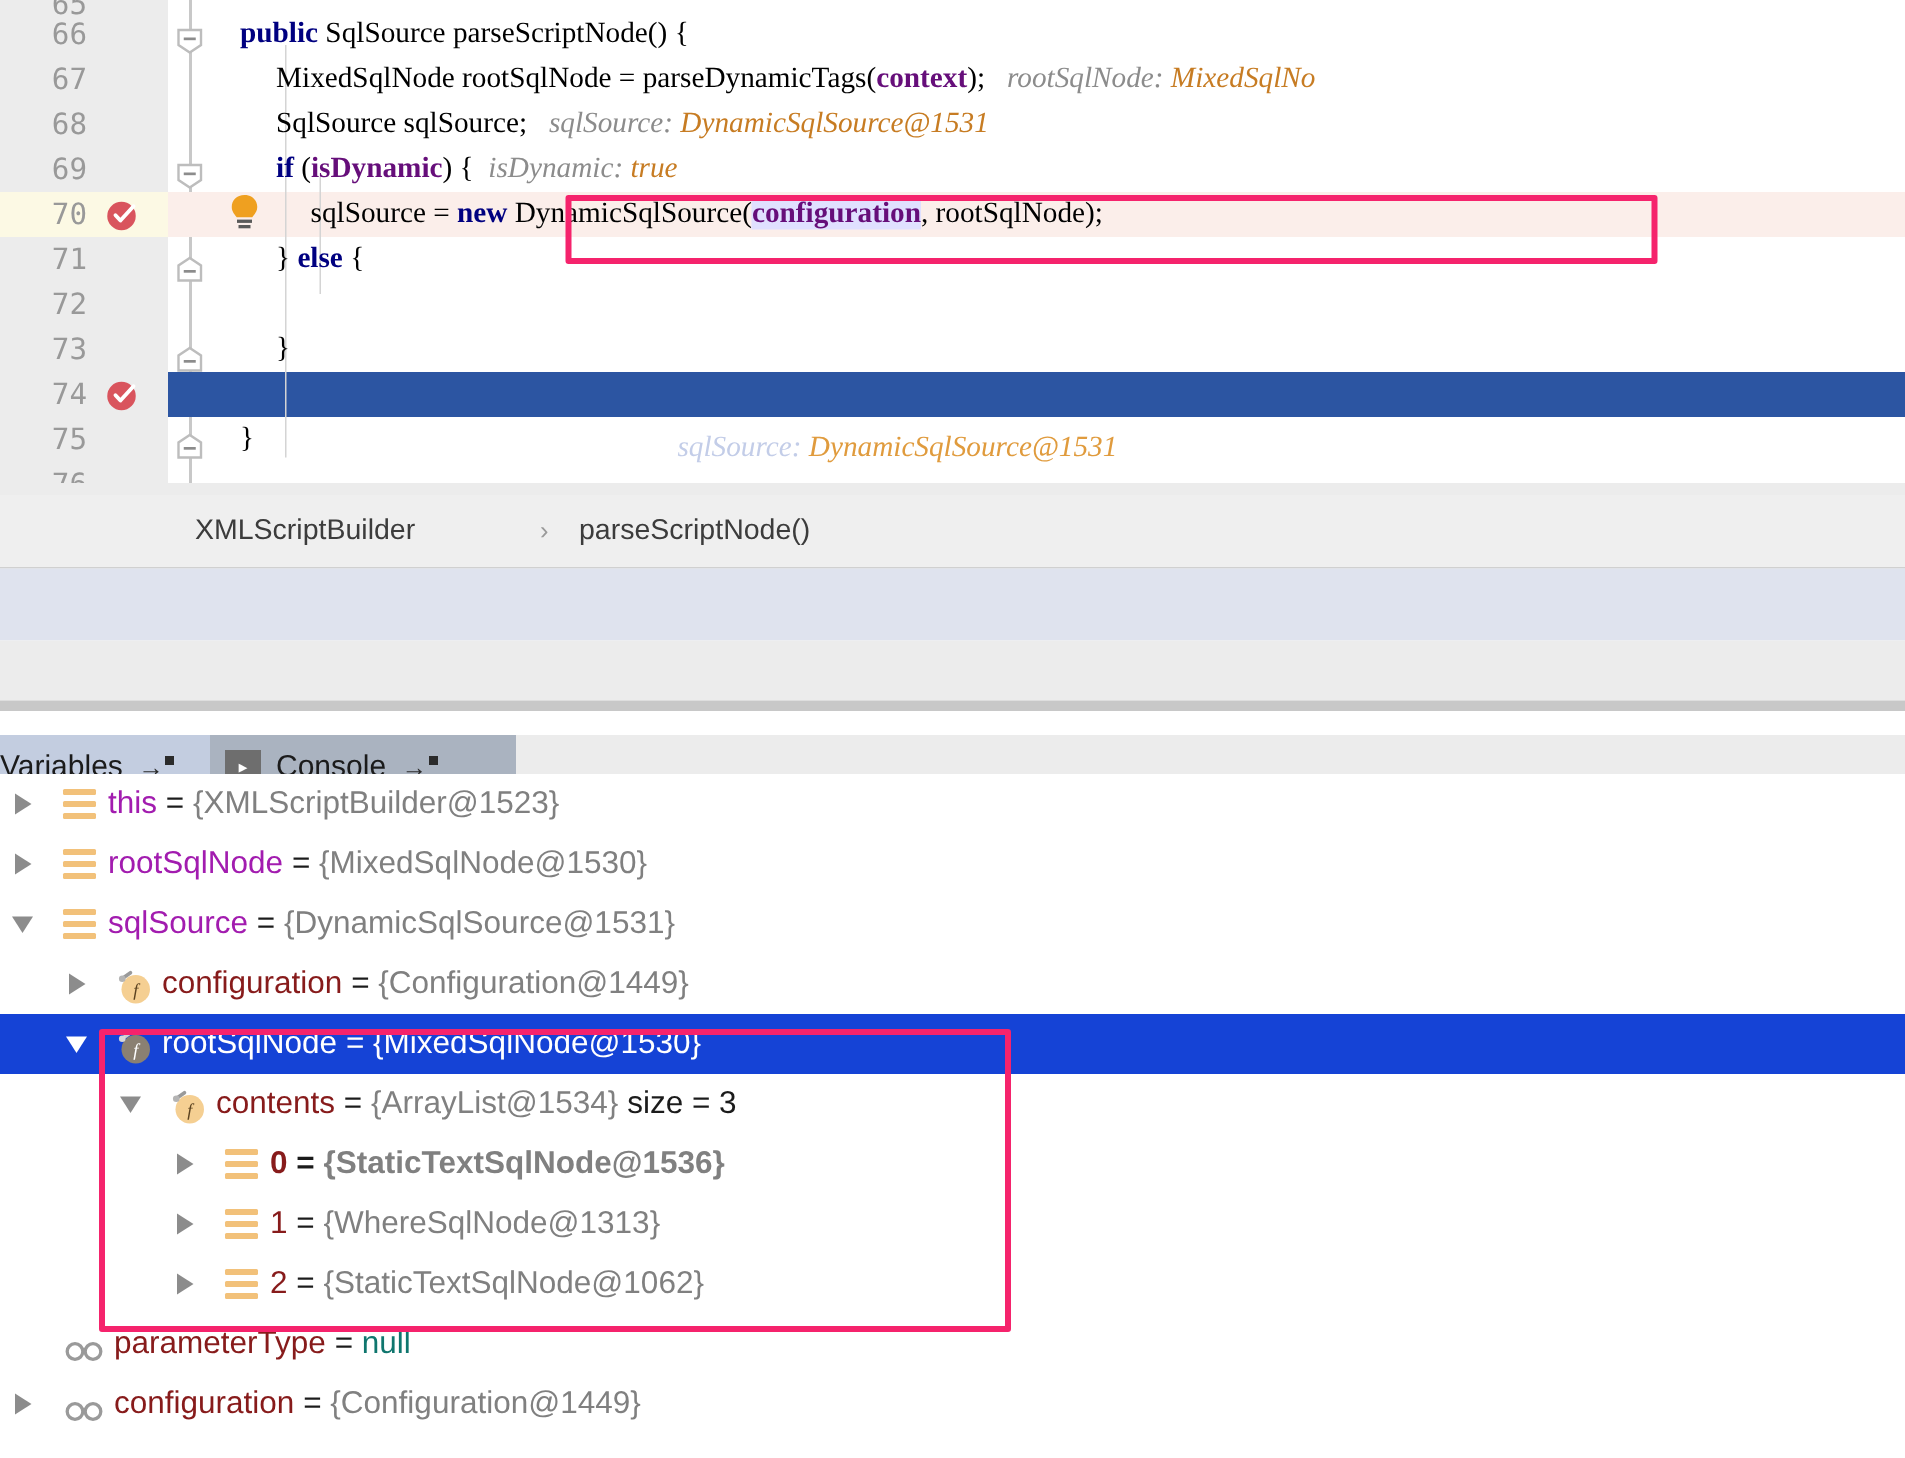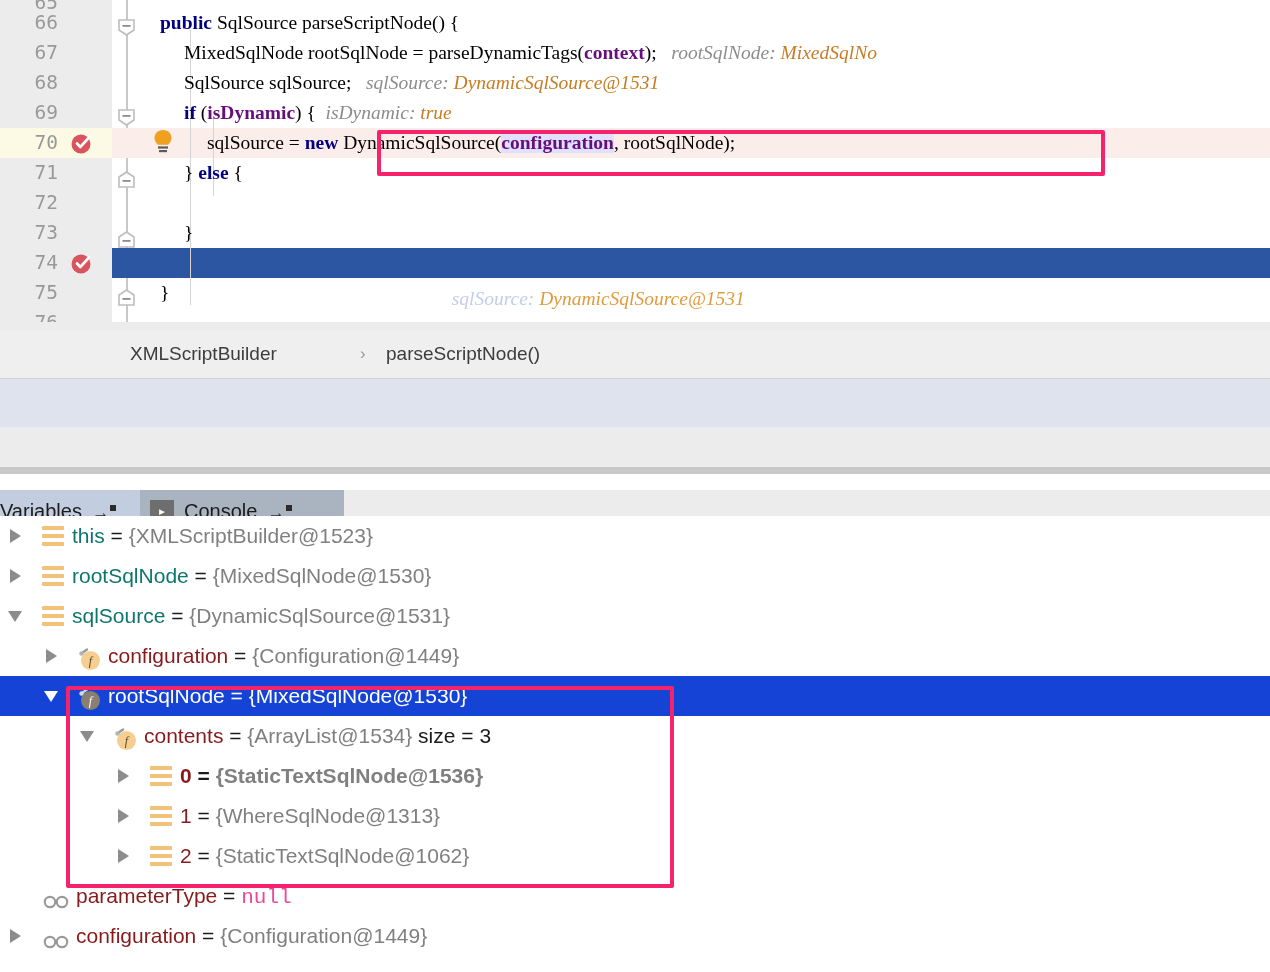--- a/index.html
+++ b/index.html
@@ -140,28 +140,28 @@
   .vars {
     position: absolute; left: 0; top: 516px; width: 1270px; height: 456px;
     background: #ffffff;
   }
   .vrow {
     position: absolute; left: 0; width: 1270px; height: 40px;
     font-size: 21px; line-height: 40px; white-space: nowrap;
     font-family: "Liberation Sans", sans-serif;
   }
   .vrow.selected { background: #1543d6; }
-  .vname  { color: #0f766e; }
+  .vname  { color: #a21caf; }
   .vname-fld { color: #871b1b; }
   .vrow.selected .vname, .vrow.selected .vname-fld,
   .vrow.selected .veq, .vrow.selected .vval, .vrow.selected .vsize { color: #ffffff; }
   .veq   { color: #1b1b1b; }
   .vval  { color: #808080; }
   .vsize { color: #1b1b1b; }
-  .vnull { color: #ec4899; font-family: Liberation Mono, monospace; }
+  .vnull { color: #0f766e; }
 
   .twisty { position: absolute; width: 0; height: 0; }
   .twisty.closed {
     border-left: 11px solid #8c8c8c;
     border-top: 7px solid transparent;
     border-bottom: 7px solid transparent;
   }
   .twisty.open {
     border-top: 11px solid #8c8c8c;
     border-left: 7px solid transparent;

